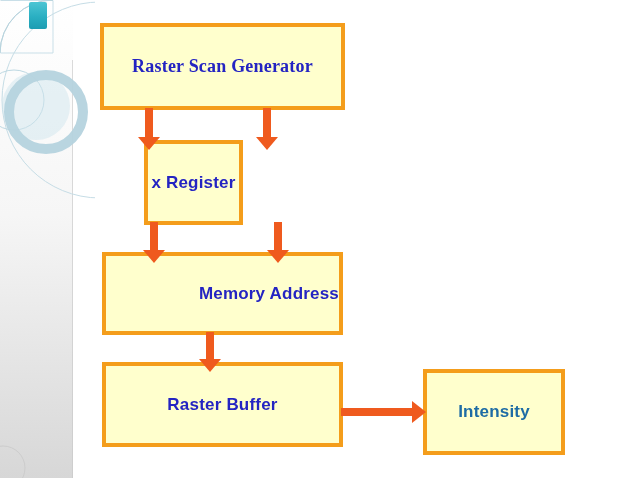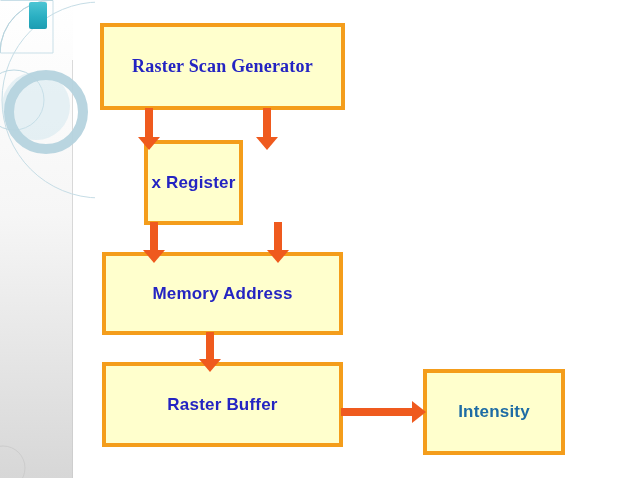--- a/index.html
+++ b/index.html
@@ -13,21 +13,21 @@
     background:var(--box-fill,#ffffcd);
     border:4px solid var(--box-border,#f49d1b);
     display:flex;align-items:center;justify-content:center;
     color:var(--label-color,#2424c2);
     font-weight:bold;font-size:17px;letter-spacing:0.2px;
     text-align:center;
   }
   .node-raster   {left:100px;top:23px; width:245px;height:87px;font-size:18px;font-family:Liberation Serif, serif;}
   .node-xreg     {left:103px;top:140px;width:99px; height:85px;margin-left:41px;}
   .node-yreg     {left:233px;top:140px;width:99px; height:85px;}
-  .node-memory   {left:102px;top:252px;width:241px;height:83px;}
+  .node-memory   {left:102px;top:252px;width:241px;height:83px;justify-content:flex-end;}
   .node-frame    {left:102px;top:362px;width:241px;height:85px;}
   .node-intensity{left:423px;top:369px;width:142px;height:86px;color:var(--intensity-color,#1e6ca5);align-items:center;}
 
   
   .varrow{position:absolute;width:22px;z-index:5;}
   .varrow .shaft{position:absolute;left:7px;top:0;width:8px;background:var(--arrow-color,#ef5a1e);}
   .varrow .head{position:absolute;left:0;width:0;height:0;
     border-left:11px solid transparent;border-right:11px solid transparent;
     border-top:13px solid var(--arrow-color,#ef5a1e);}
   .a1{left:138px;top:108px;} .a1 .shaft{height:29px;} .a1 .head{top:29px;}

